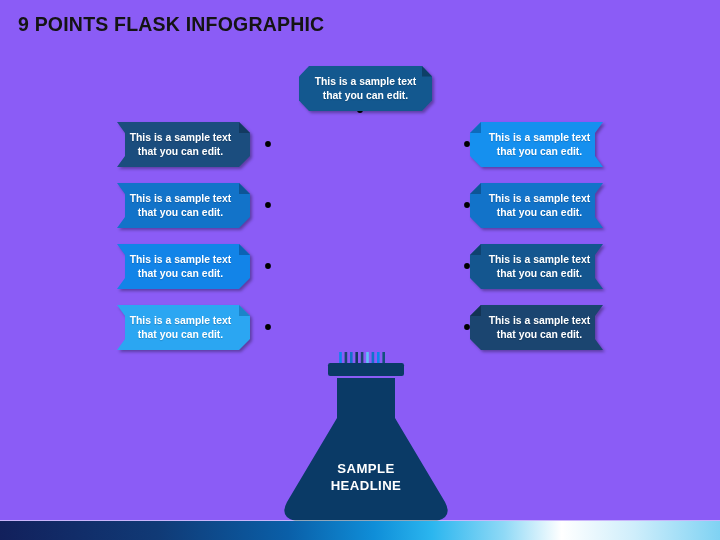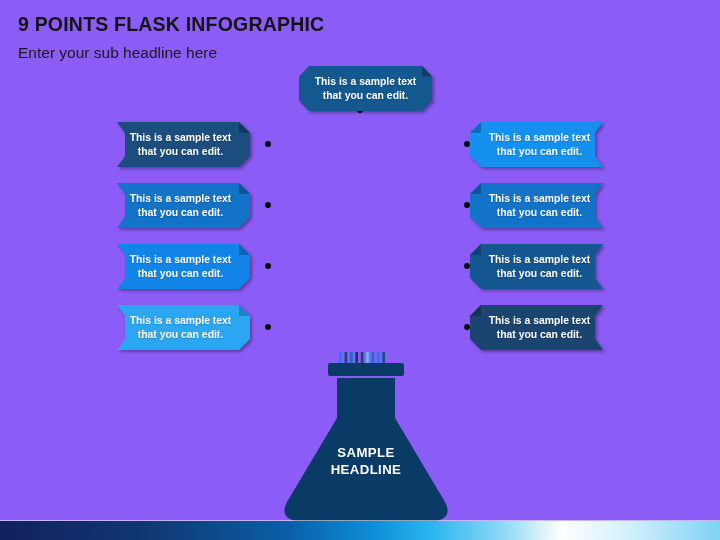--- a/index.html
+++ b/index.html
@@ -47,21 +47,21 @@
     white-space:pre-line;
     text-shadow:0 1px 1px rgba(0,0,0,.18);
   }
   
   .left .txt{transform:translateX(-3px);}
   .right .txt{transform:translateX(3px);}
 
   
   #flask-text{
     position:absolute;
-    left:300px;top:445px;width:132px;
+    left:300px;top:461px;width:132px;
     text-align:center;
     color:#ffffff;
     font-size:13.2px;
     font-weight:bold;
     line-height:1.28;
     letter-spacing:.4px;
     white-space:pre-line;
     z-index:6;
   }
 
@@ -84,21 +84,20 @@
     background:rgba(255,255,255,.55);
   }
 </style>
 </head>
 <body>
 
 <div id="slide">
 
   <div id="header">
     <div id="title">9 POINTS FLASK INFOGRAPHIC</div>
-    <div id="subtitle">Enter your sub headline here</div>
   </div>
 
   <svg id="art" viewBox="0 0 720 540">
     <defs>
       <filter id="softshadow" x="-25%" y="-25%" width="160%" height="170%">
         <feDropShadow dx="1.6" dy="2" stdDeviation="1.5" flood-color="#000000" flood-opacity="0.30"></feDropShadow>
       </filter>
     </defs>
 
     <g id="connectors-left">

